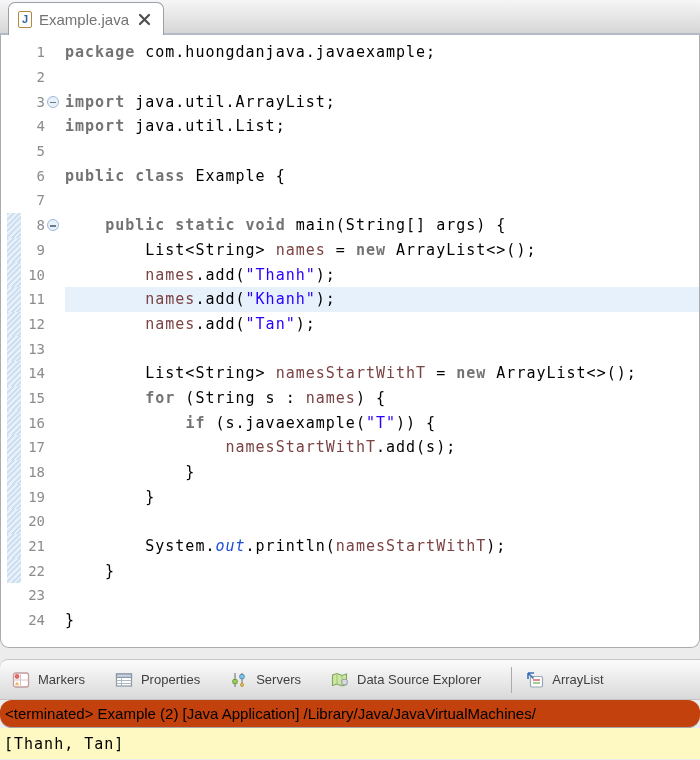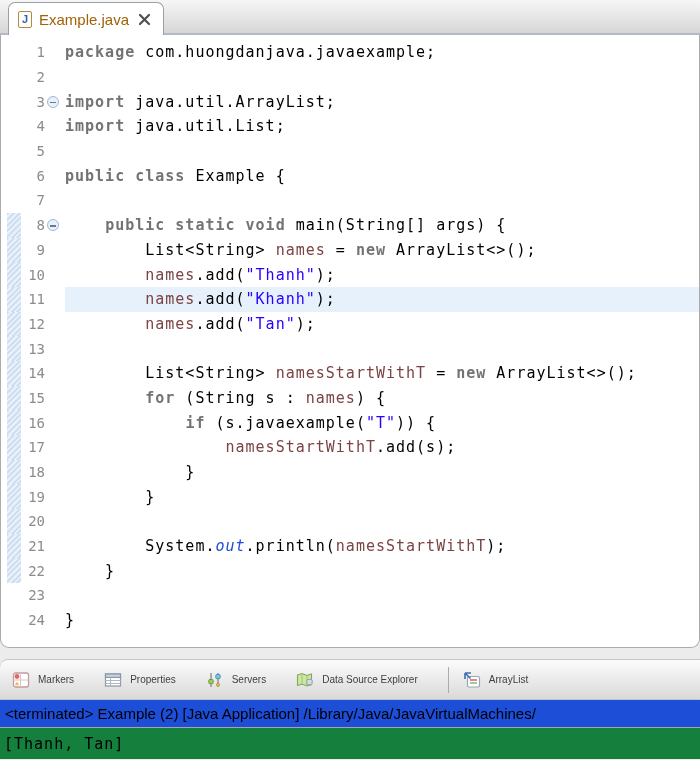--- a/index.html
+++ b/index.html
@@ -7,21 +7,21 @@
               font-family:"Liberation Sans", sans-serif; }
 
   
   .tabbar { position:relative; height:35px;
             background:linear-gradient(#F6F6F6, #D6D6D6);
             border-bottom:2px solid #B2B9C7; }
   .etab { position:absolute; left:8px; top:2px; height:33px;
           background:#FFFFFF; border:1px solid #9AA0AA; border-bottom:none;
           border-radius:7px 7px 0 0; display:flex; align-items:center;
           padding:0 12px 0 9px; gap:7px; z-index:2; }
-  .etab-title { font-size:15px; color:#a16207; }
+  .etab-title { font-size:15px; color:#737373; }
   .jficon { width:14px; height:17px; background:#FFFFFF; border:1px solid #B08A3E;
             border-radius:2px; display:flex; align-items:center; justify-content:center;
             font-size:11px; font-weight:bold; color:#3465A4; }
   .closex { width:13px; height:13px; margin-left:2px; }
   .closex svg { display:block; }
 
   
   .editor { height:613px; background:#FFFFFF;
             border-left:1px solid #ABABAB; border-right:1px solid #ABABAB;
             border-bottom:1px solid #ABABAB; border-radius:0 0 9px 9px;
@@ -48,30 +48,30 @@
   .tok-pl  { color:#000000; }
 
   
   .gap { height:11px; background:#ECECEC; }
   .viewbar { height:41px; background:linear-gradient(#FCFCFC, #D9D9D9);
              border-top:1px solid #C6C6C6; border-bottom:1px solid #C4C4C4;
              border-radius:8px 0 0 0;
              display:flex; align-items:center; padding-left:12px; overflow:hidden;
              white-space:nowrap; }
   .vtab { display:flex; align-items:center; gap:8px; margin-right:30px; flex:none; }
-  .vtab-label { font-size:10px; color:#3F3F3F; }
+  .vtab-label { font-size:13px; color:#3F3F3F; }
   .vsep { width:1px; height:26px; background:#ABABAB; margin-right:14px; flex:none; }
   .vicon { width:18px; height:18px; flex:none; }
   .vicon svg { display:block; }
 
   
-  .console-head { height:28px; background:#1d4ed8; border-bottom:1px solid #A5A5A5;
+  .console-head { height:28px; background:#c2410c; border-bottom:1px solid #A5A5A5;
                   display:flex; align-items:center; padding-left:5px;
-                  font-size:15px; color:#000; white-space:nowrap; overflow:hidden; }
-  .console-out  { height:31px; background:#15803d; display:flex; align-items:center;
+                  font-size:15px; color:#000; white-space:nowrap; overflow:hidden;border-radius:12px; }
+  .console-out  { height:31px; background:#fef9c3; display:flex; align-items:center;
                   padding-left:4px; font-family:"DejaVu Sans Mono", monospace;
                   font-size:15px; letter-spacing:1px; color:#000; white-space:pre; }
 </style>
 </head>
 <body>
 
 <div class="tabbar">
   <div class="etab">
     <span class="jficon">J</span>
     <span class="etab-title">Example.java</span>

